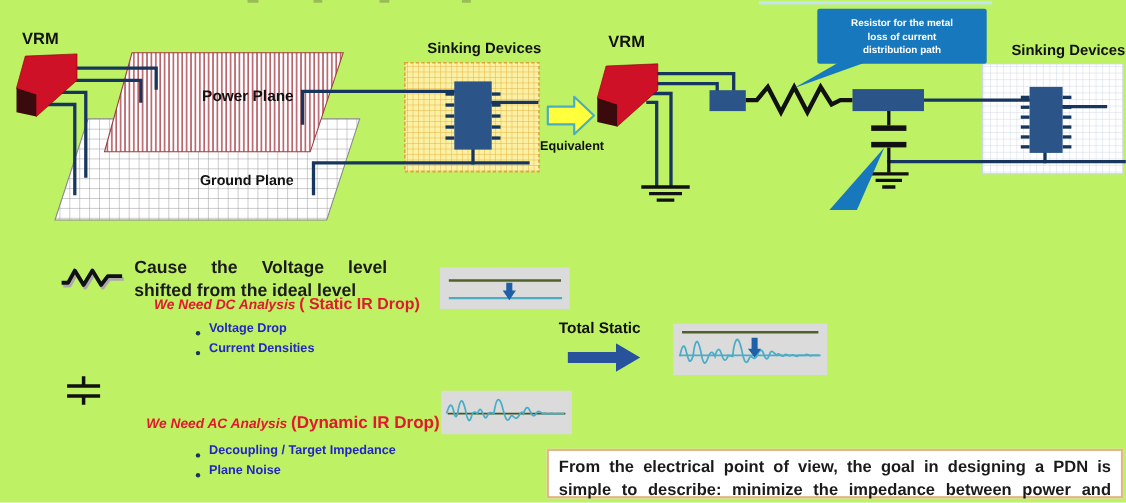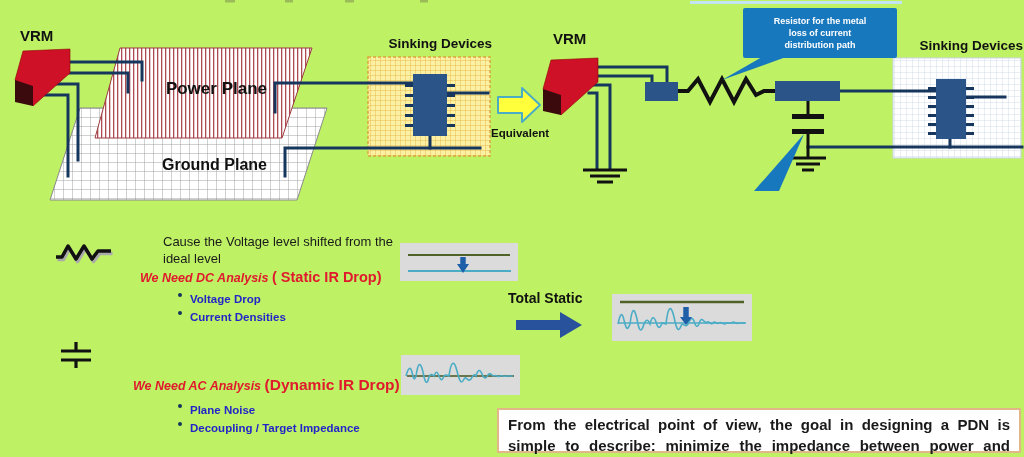--- a/index.html
+++ b/index.html
@@ -4,26 +4,26 @@
 <style>
   html,body{margin:0;padding:0;background:#fff;}
   #stage{position:relative;width:1024px;height:457px;background:#bef264;overflow:hidden;
          font-family:"Liberation Sans", sans-serif;}
   .abs{position:absolute;}
   .lbl{font-weight:bold;color:#111;}
   .center{text-align:right;}
   .callout{background:#1878BE;color:#fff;font-weight:bold;font-size:9px;line-height:1.35;
            text-align:center;border-radius:2px;display:flex;align-items:center;justify-content:center;
            padding:2px 24px;box-sizing:border-box;}
-  .cause{font-weight:normal;color:#1a1a1a;font-size:13px;line-height:1.3;text-align:justify;margin-left:41px;}
+  .cause{font-weight:bold;color:#1a1a1a;font-size:16px;line-height:1.3;text-align:justify;}
   .need{color:#E0192D;font-weight:bold;white-space:nowrap;}
   .need .sm{font-size:12.5px;font-style:italic;}
   .need .lg{font-size:14.5px;}
   ul.blts{list-style:none;margin:0;padding:0;}
-  ul.blts li{display:flex;align-items:flex-start;margin-bottom:6px;}
+  ul.blts li{display:flex;align-items:flex-end;margin-bottom:6px;}
   ul.blts .dot{width:4px;height:4px;background:#17365D;border-radius:50%;margin-right:8px;flex:none;}
   ul.blts span.t{color:#2424C8;font-weight:bold;font-size:11.5px;}
   .note{border:2px solid #E2B689;background:#fff;color:#1a1a1a;font-weight:bold;
         font-size:15px;line-height:1.4;text-align:justify;padding:4px 9px;box-sizing:border-box;}
   svg{display:block;}
 </style>
 </head>
 <body>
 
 <div id="stage">
@@ -144,22 +144,22 @@
       <line x1="597" y1="182" x2="613" y2="182"></line>
     </g>
 
     <polygon points="498,97 522,97 522,88 540,105 522,122 522,113 498,113" fill="#FFFF3C" stroke="#4BACC6" stroke-width="2" stroke-linejoin="round"></polygon>
 
     <polygon points="762,57 786,57 722,80" fill="#1878BE"></polygon>
     <polygon points="754,191 779,191 804,134" fill="#1878BE"></polygon>
   </svg>
 
   <div class="abs lbl" style="left:20px;top:27px;font-size:15px;">VRM</div>
-  <div class="abs lbl center" style="left:147px;top:79px;width:120px;font-size:17px;">Power Plane</div>
-  <div class="abs lbl center" style="left:147px;top:156px;width:120px;font-size:16px;">Ground Plane</div>
+  <div class="abs lbl center" style="left:147px;top:79px;width:120px;font-size:14px;">Power Plane</div>
+  <div class="abs lbl center" style="left:147px;top:156px;width:120px;font-size:13px;">Ground Plane</div>
   <div class="abs lbl center" style="left:366px;top:36px;width:126px;font-size:13.5px;">Sinking Devices</div>
   <div class="abs lbl" style="left:491px;top:127px;font-size:11.5px;">Equivalent</div>
   <div class="abs lbl" style="left:553px;top:30px;font-size:15px;">VRM</div>
   <div class="abs lbl center" style="left:893px;top:38px;width:130px;font-size:13.5px;">Sinking Devices</div>
 
   <div class="abs callout" style="left:743px;top:8px;width:154px;height:50px;">Resistor for the metal loss of current distribution path</div>
 
   <svg class="abs" style="left:54px;top:238px;" width="62" height="28" viewBox="0 0 62 28">
     <path d="M2,19 L8,19 L14,8 L22,21 L30,8 L38,21 L44,13 L57,13" transform="translate(1.5,2.5)" stroke="#aaa" stroke-width="3.5" fill="none" stroke-linejoin="round"></path>
     <path d="M2,19 L8,19 L14,8 L22,21 L30,8 L38,21 L44,13 L57,13" stroke="#111" stroke-width="3.5" fill="none" stroke-linejoin="round"></path>
@@ -190,25 +190,25 @@
 
   <svg class="abs" style="left:58px;top:336px;" width="36" height="36" viewBox="0 0 36 36">
     <path d="M18,6 V15 M3,15 H33 M3,24 H33 M18,24 V32" stroke="#111" stroke-width="3.2" fill="none"></path>
   </svg>
   <div class="abs need" style="left:133px;top:376px;">
     <span class="sm">We Need AC Analysis </span><span class="lg" style="font-size:15.5px;">(Dynamic IR Drop)</span>
   </div>
   <ul class="blts abs" style="left:178px;top:404px;">
     <li>
         <span class="dot"></span>
+        <span class="t">Decoupling / Target Impedance</span>
+      </li>
+    <li>
+        <span class="dot"></span>
         <span class="t">Plane Noise</span>
-      </li>
-    <li>
-        <span class="dot"></span>
-        <span class="t">Decoupling / Target Impedance</span>
       </li>
   </ul>
   <svg class="abs" style="left:401px;top:355px;" width="119" height="40" viewBox="0 0 119 40">
     <rect width="119" height="40" fill="#DBDBDB"></rect>
     <line x1="6" y1="21" x2="113" y2="21" stroke="#44551F" stroke-width="1.6"></line>
     <path d="M5,21 C7,14 9,10 11,17 C12,22 13,27 15,21 C17,8 19,5 22,17 C24,28 26,31 28,22 C29,19 31,19 33,21 C35,16 36,16 38,21 C40,26 41,26 43,21 C44,20 46,20 48,21 C50,6 53,4 56,16 C58,24 60,31 63,24 C65,20 67,28 70,24 C72,21 73,18 75,21 C77,14 79,14 81,19 C83,24 85,24 87,20 C89,17 91,21 93,21 C95,19 97,23 99,21 C101,20 103,22 105,21 L112,21" stroke="#4BACC6" stroke-width="1.6" fill="none"></path>
   </svg>
 
   <div class="abs lbl" style="left:508px;top:290px;font-size:14px;">Total Static</div>
   <svg class="abs" style="left:516px;top:312px;" width="70" height="28" viewBox="0 0 70 28">

